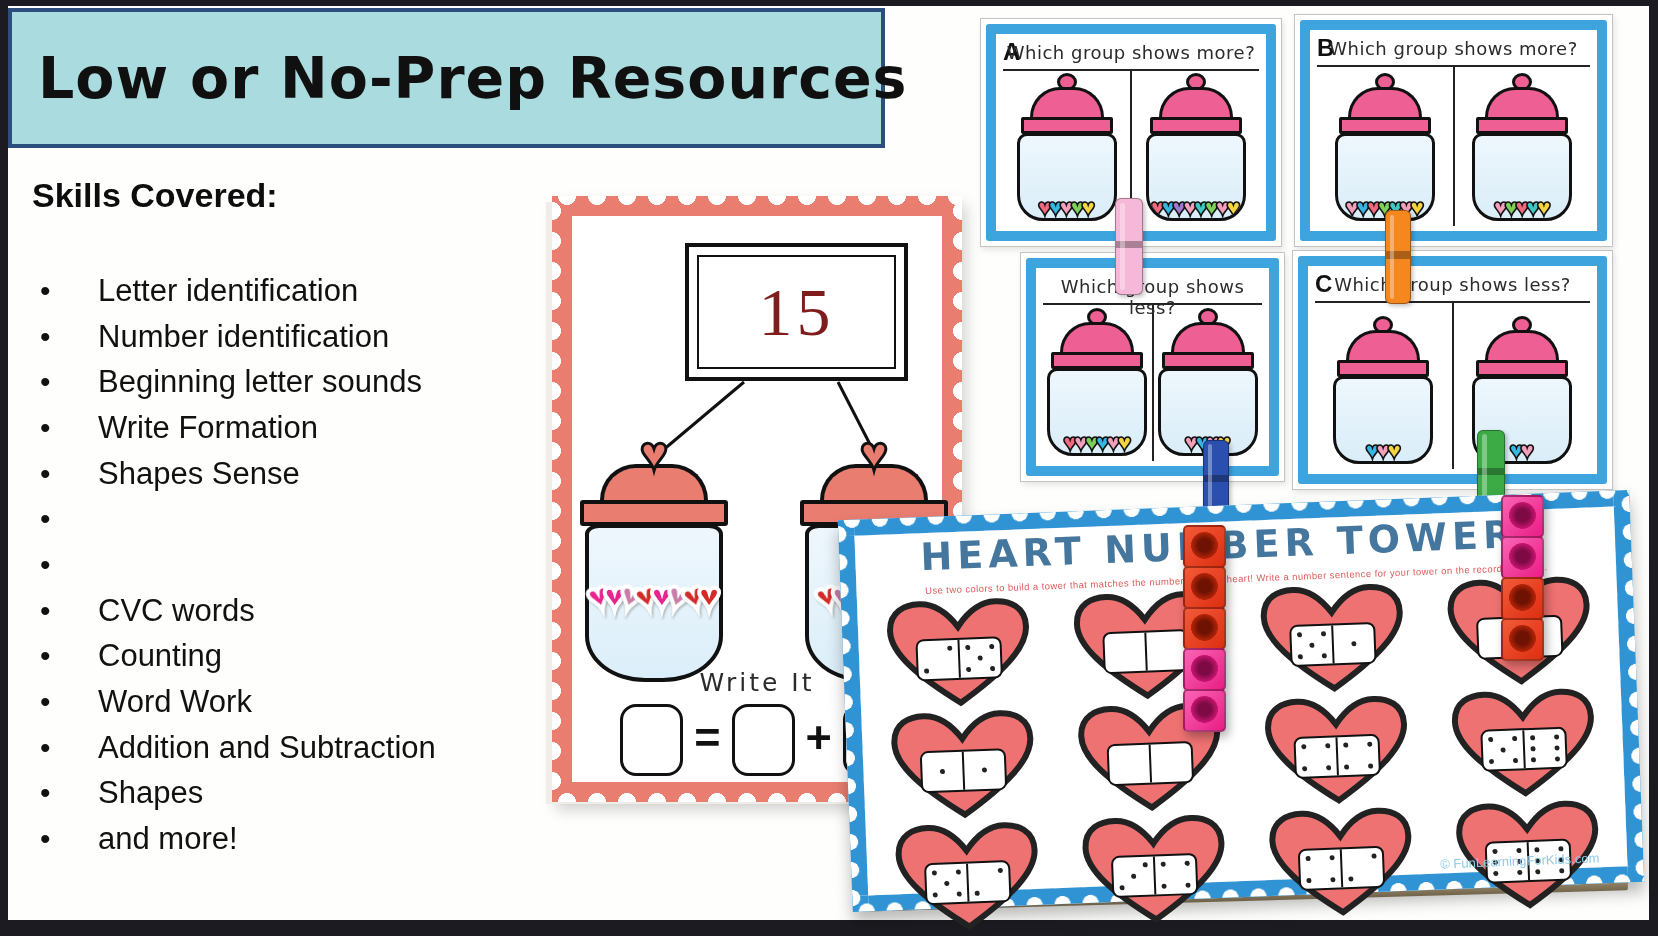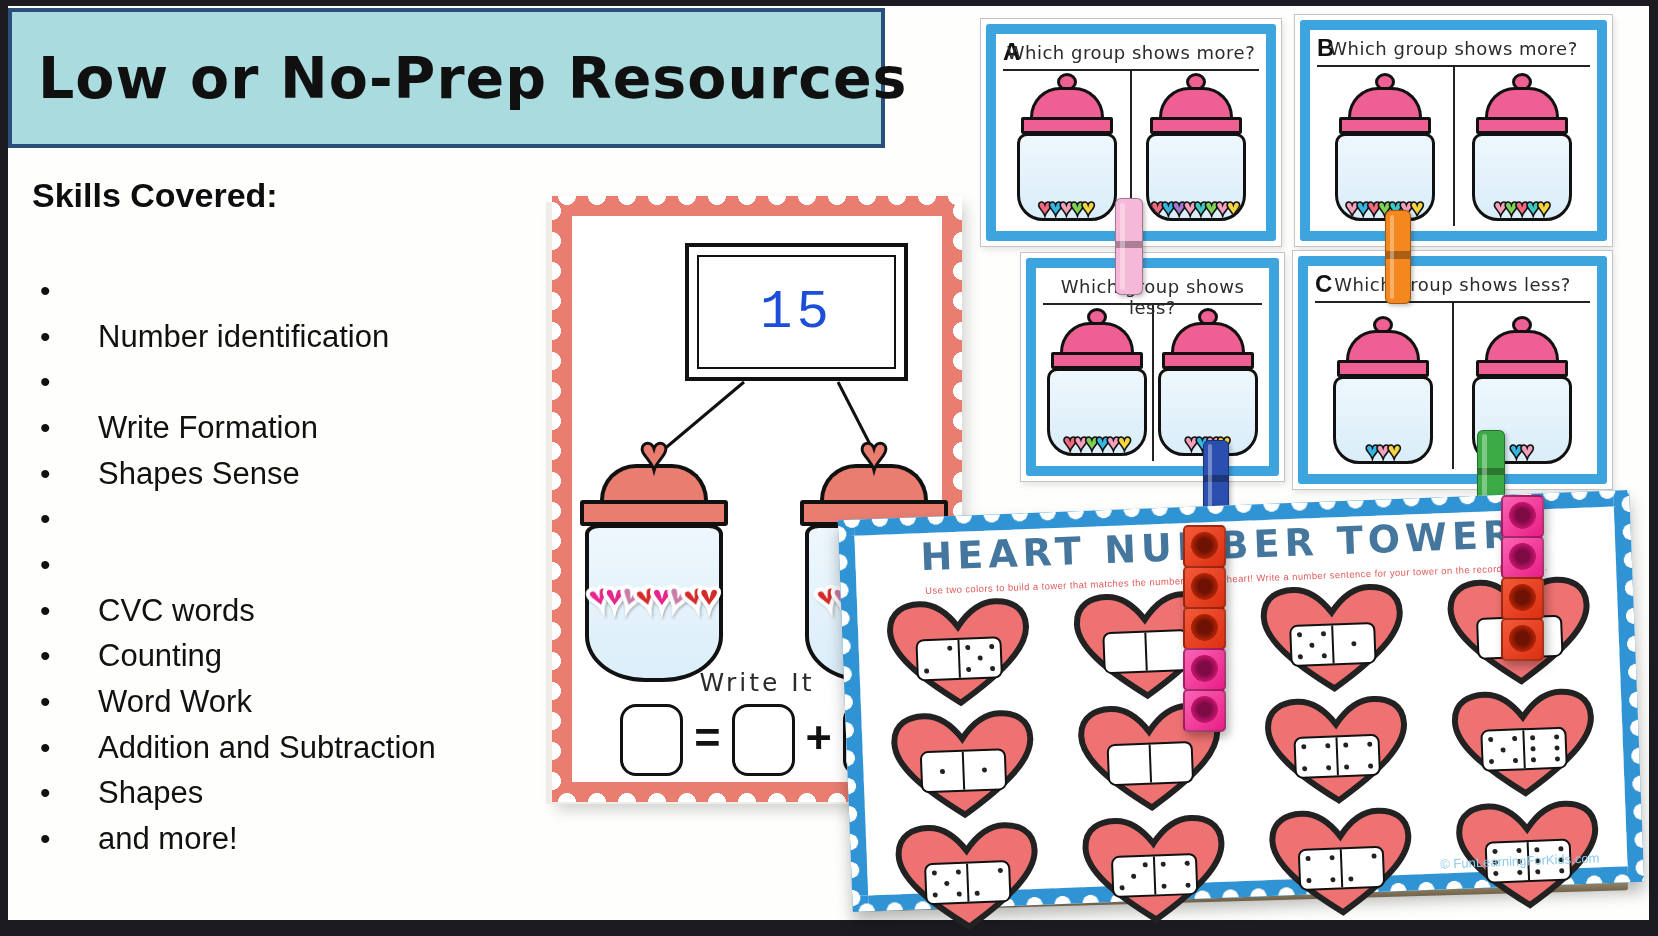--- a/index.html
+++ b/index.html
@@ -60,21 +60,21 @@
         background:radial-gradient(circle 9px at 15px 0px,#fff 98%,rgba(255,255,255,0)) 0 0/30px 20px repeat-x;}
   .sc-b{left:-20px;right:-20px;bottom:-20px;height:20px;
         background:radial-gradient(circle 9px at 15px 20px,#fff 98%,rgba(255,255,255,0)) 0 0/30px 20px repeat-x;}
   .sc-l{top:-20px;bottom:-20px;left:-20px;width:20px;
         background:radial-gradient(circle 9px at 0px 15px,#fff 98%,rgba(255,255,255,0)) 0 0/20px 30px repeat-y;}
   .sc-r{top:-20px;bottom:-20px;right:-20px;width:20px;
         background:radial-gradient(circle 9px at 20px 15px,#fff 98%,rgba(255,255,255,0)) 0 0/20px 30px repeat-y;}
   .ws-in{position:absolute;inset:0;}
   .numbox{position:absolute;left:113px;top:27px;width:223px;height:138px;border:4px solid #111;box-sizing:border-box;background:#fff;}
   .numbox-inner{position:absolute;inset:8px;border:2.5px solid #111;display:flex;align-items:center;justify-content:center;}
-  .numval{font-family:Liberation Mono, monospace;font-size:54px;color:#1d4ed8;letter-spacing:4px;}
+  .numval{font-family:Liberation Serif, serif;font-size:68px;color:#7f1d1d;letter-spacing:4px;}
   .bond-svg{position:absolute;left:0;top:0;width:370px;height:566px;pointer-events:none;}
   .ws-label{position:absolute;left:0;right:0;text-align:center;font-family:"DejaVu Sans", sans-serif;
             color:#2b2b2b;}
   .show-label{top:206px;font-size:24px;letter-spacing:5px;}
   .write-label{top:452px;font-size:25px;letter-spacing:3px;}
   .bjar{position:absolute;width:148px;top:248px;}
   .bjar.left{left:8px;} .bjar.right{left:228px;}
   .btopheart{position:absolute;top:-38px;left:50%;transform:translateX(-50%);font-size:48px;color:#e87d70;
              -webkit-text-stroke:3px #111;z-index:2;}
   .bdome{width:108px;height:36px;background:#e87d70;border:4px solid #111;border-bottom:none;
@@ -137,27 +137,29 @@
   <div class="canvas">
 
     <div class="banner" style="background: rgb(169, 219, 223); border: 4px solid rgb(43, 78, 125);">
       <span class="banner-title">Low or No-Prep Resources</span>
     </div>
 
     <div class="skills-heading">Skills Covered:</div>
     <ul class="skills-list" id="skills-list">
         <li>
           <span class="dot">•</span>
+          <span>Letter identification</span>
         </li>
         <li>
           <span class="dot">•</span>
           <span>Number identification</span>
         </li>
         <li>
           <span class="dot">•</span>
+          <span>Beginning letter sounds</span>
         </li>
         <li>
           <span class="dot">•</span>
           <span>Write Formation</span>
         </li>
         <li>
           <span class="dot">•</span>
           <span>Shapes Sense</span>
         </li>
         <li>

